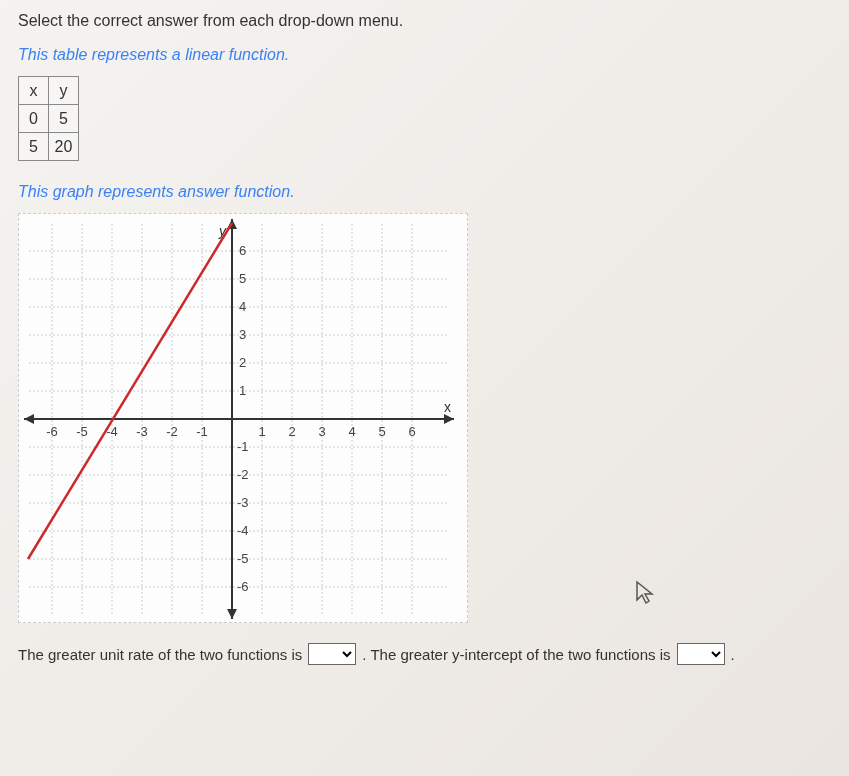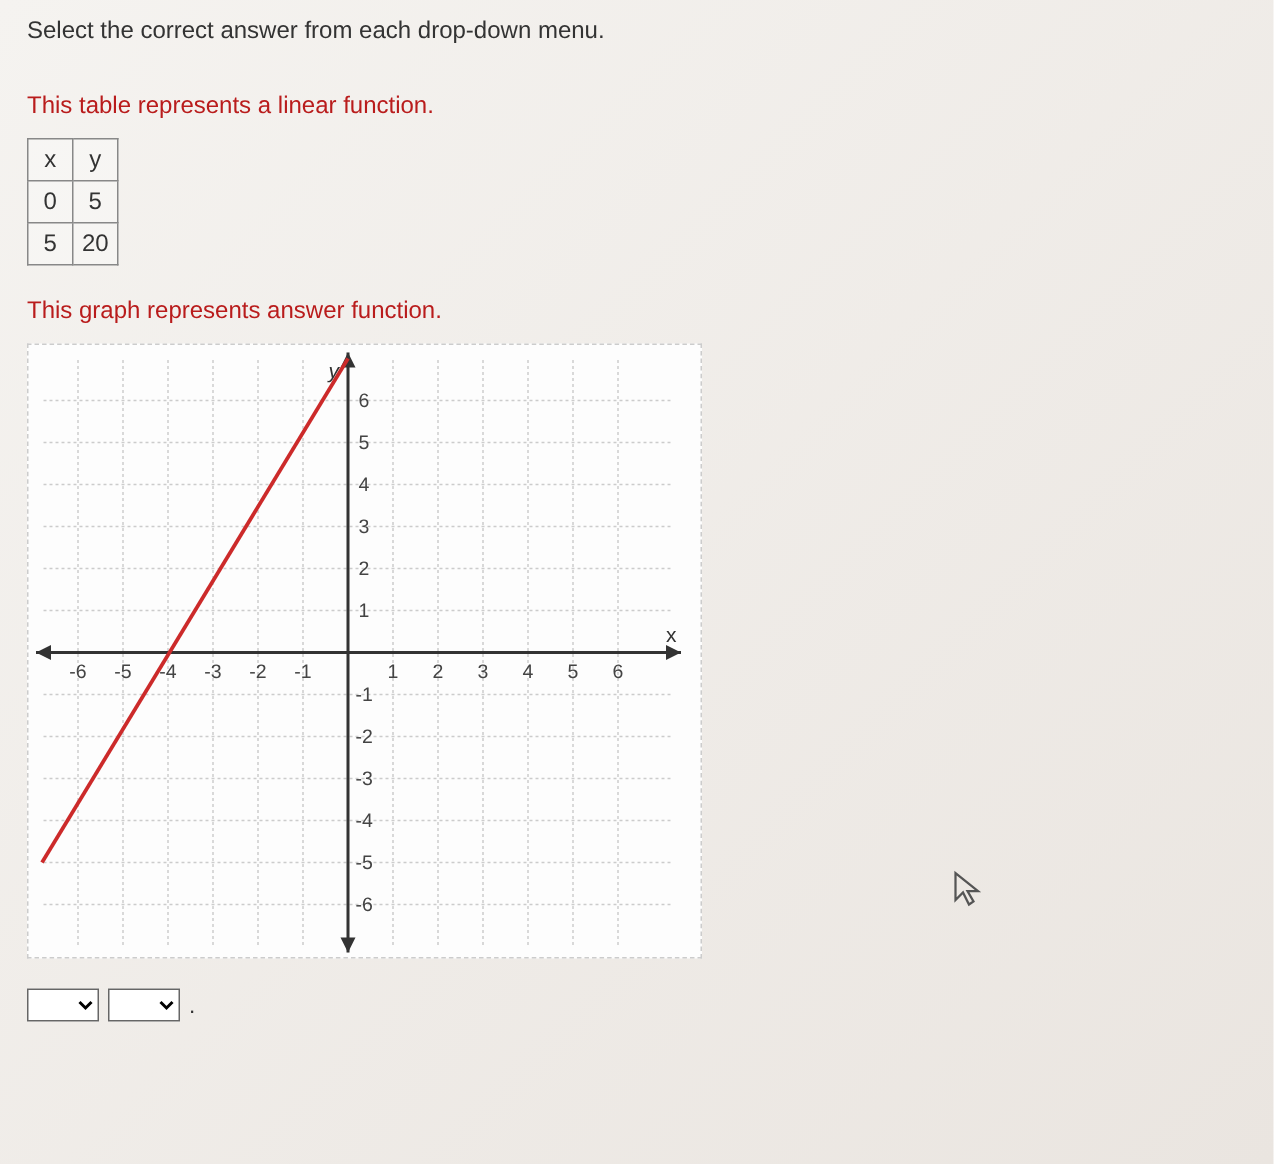--- a/index.html
+++ b/index.html
@@ -6,22 +6,22 @@
     body {
       font-family: Arial, sans-serif;
       font-size: 16px;
       color: #333;
       background: linear-gradient(135deg, #f5f3f0 0%, #eae5e0 100%);
       width: 849px;
       height: 776px;
       padding: 12px 18px;
       position: relative;
     }
-    .instruction { margin-bottom: 32px; color: #333; }
-    .subtext { margin-bottom: 12px; color: #b91c1c; }
+    .instruction { margin-bottom: 16px; color: #333; }
+    .subtext { margin-bottom: 12px; color: #3b82f6; font-style: italic; }
     table.data-table {
       border-collapse: collapse;
       margin-bottom: 22px;
     }
     table.data-table th, table.data-table td {
       border: 1px solid #888;
       width: 30px;
       height: 28px;
       text-align: center;
       font-weight: normal;
@@ -155,20 +155,22 @@
       <text x="218" y="321">-4</text>
         <text x="218" y="349">-5</text>
         <text x="218" y="377">-6</text>
     </g>
 
     <line x1="9" y1="345" x2="213" y2="9" stroke="#cc2a2a" stroke-width="2.5"></line>
   </svg>
 </div>
 
 <div class="answer-line">
+  <span>The greater unit rate of the two functions is</span>
   <select class="dropdown"></select>
+  <span>. The greater y-intercept of the two functions is</span>
   <select class="dropdown"></select>
   <span>.</span>
 </div>
 
 <svg class="cursor-icon" width="22" height="26">
   <path d="M2 2 L2 20 L7 15 L11 23 L14 21 L10 14 L17 14 Z" fill="none" stroke="#555" stroke-width="1.5"></path>
 </svg>
 
 </body></html>

